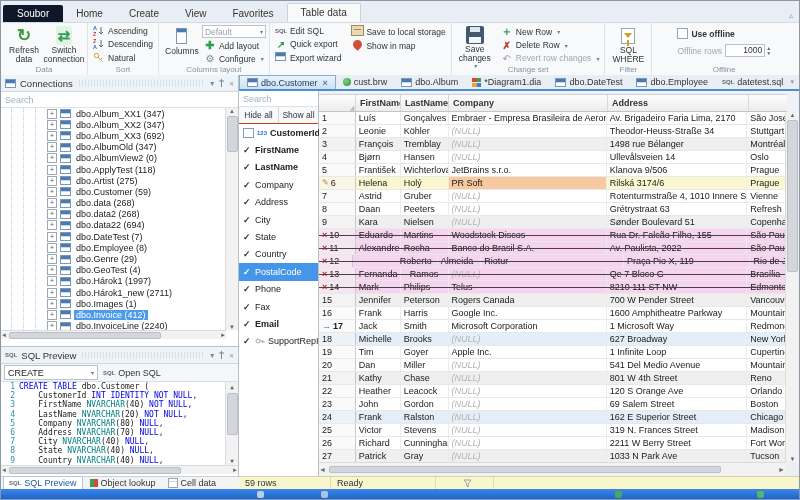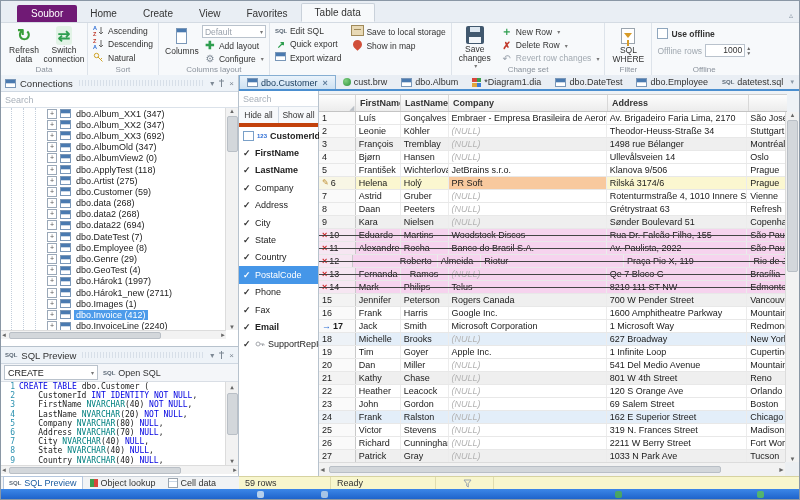--- a/index.html
+++ b/index.html
@@ -2,21 +2,21 @@
 <html><head>
 <meta charset="utf-8">
 <style>
   html,body{margin:0;padding:0;}
   #app{position:relative;width:800px;height:500px;overflow:hidden;background:#eef2f6;
        font-family:"Liberation Sans",sans-serif;color:#222;font-size:9.5px;
        border:1px solid #8a97a5;box-sizing:border-box;}
   
   .ribbon{position:absolute;top:0;left:0;right:0;height:74px;background:#f7f9fb;border-bottom:1px solid #c9d1da;}
   .tabrow{height:21px;display:flex;align-items:flex-end;background:#e9eef4;border-bottom:1px solid #d4dbe3;}
-  .ftab{background:#701a75;color:#fff;padding:3px 14px;font-size:10px;margin-left:16px;border-radius:2px 2px 0 0;}
+  .ftab{background:#0f172a;color:#fff;padding:3px 14px;font-size:10px;margin-left:2px;border-radius:2px 2px 0 0;}
   .rtab{padding:3px 13px;font-size:10px;color:#333;}
   .rtab.active{background:#f7f9fb;border:1px solid #c9d1da;border-bottom:1px solid #f7f9fb;border-radius:2px 2px 0 0;}
   .tabrow-spacer{flex:1}
   .collapse-glyph{color:#8a97a5;font-size:8px;padding:0 6px 2px 0;}
   .rbody{display:flex;height:52px;}
   .rgroup{position:relative;display:flex;padding:2px 3px 11px 3px;border-right:1px solid #dde3ea;}
   .rg-label{position:absolute;bottom:0;left:0;right:0;text-align:center;font-size:8px;color:#8a929c;padding-bottom:1px;}
   .bigbtn{width:40px;display:flex;flex-direction:column;align-items:center;justify-content:flex-start;text-align:center;
           font-size:8.5px;line-height:1.05;color:#333;border-radius:2px;padding-top:1px;}
   .bigbtn .bic{height:20px;display:flex;align-items:center;justify-content:center;margin-bottom:1px;}
@@ -92,21 +92,21 @@
   .sqltoolbar{height:17px;display:flex;align-items:center;gap:5px;padding:0 3px;background:#f4f6f9;border-bottom:1px solid #d9dee5;}
   .sqlcombo{width:86px;height:13px;background:#fff;border:1px solid #b9c2cc;display:flex;align-items:center;justify-content:space-between;
             font-size:9px;padding:0 3px;color:#222;}
   .opensql{display:flex;align-items:center;gap:3px;font-size:9px;color:#333;}
   .code{position:relative;height:83px;overflow:hidden;font-family:"DejaVu Sans Mono",monospace;font-size:8px;line-height:9.2px;}
   .cline{display:flex;white-space:pre;}
   .cline .ln{width:14px;text-align:right;color:#2b91af;flex:0 0 14px;margin-right:4px;}
   .kw{color:#0000e0;} .ty{color:#008080;}
   
   .chooser{position:absolute;top:90px;left:238px;width:80px;bottom:23px;background:#fff;border-right:1px solid #b7c2cd;box-sizing:border-box;}
-  .chooser .btns{display:flex;border-bottom:4px solid #c2410c;}
+  .chooser .btns{display:flex;border-bottom:1px solid #c2410c;}
   .chooser .btns div{flex:1;text-align:center;font-size:8.5px;padding:3px 0;border-right:1px solid #cfd8e2;background:#f7f9fb;color:#333;}
   .chooser .btns div:last-child{border-right:none;}
   .citem{display:flex;align-items:center;gap:3px;height:17.4px;padding-left:4px;font-size:9px;color:#222;white-space:nowrap;}
   .citem .ck{color:#333;font-size:9px;width:9px;flex:0 0 9px;font-weight:bold;}
   .citem.bold{font-weight:bold;}
   .citem.sel{background:#4596e8;color:#fff;}
   .citem.sel .ck{color:#fff;}
   .num123{color:#2b6cd4;font-size:6px;font-weight:bold;}
   
   .grid{position:absolute;top:90px;left:318px;right:0;bottom:23px;background:#eef2f6;}
@@ -284,21 +284,21 @@
         <div class="bigbtn">
           <span class="bic">
               <span class="ic-page">
                 <span class="ic-funnel"></span>
               </span>
             </span>
           <span>SQL WHERE</span>
         </div>
         <div class="rg-label">Filter</div>
       </div>
-      <div class="rgroup" style="border-right:none;">
+      <div class="rgroup" style="border-right:none;margin-left:20px;">
         <div class="smallstack" style="justify-content:flex-start;gap:4px;padding-top:2px;">
           <div class="smallbtn">
             <span class="chk"></span>
             <span style="font-weight:bold;">Use offline</span>
           </div>
           <div class="smallbtn disabled">
             <span>Offline rows</span>
             <span class="spin">
               <span class="val">1000</span>
               <span class="arr">▲<br>▼</span>

